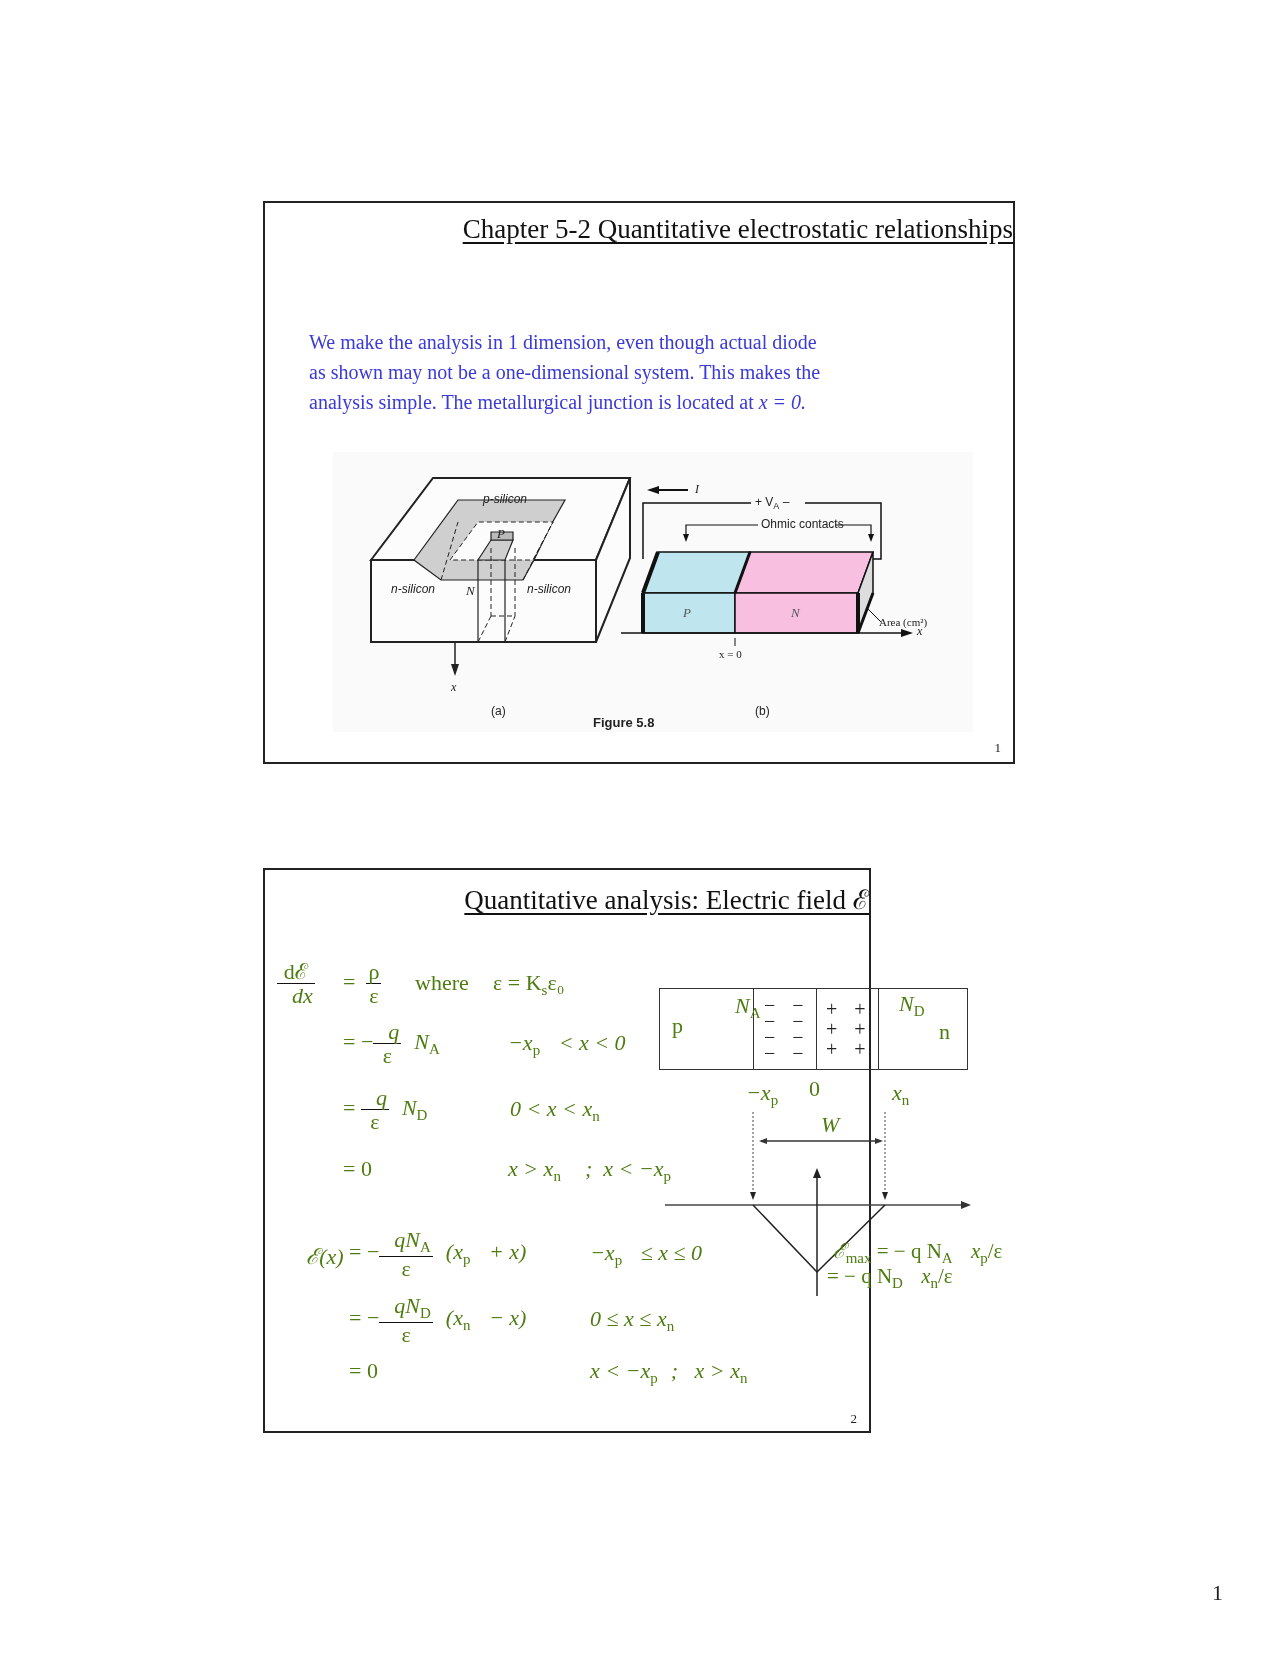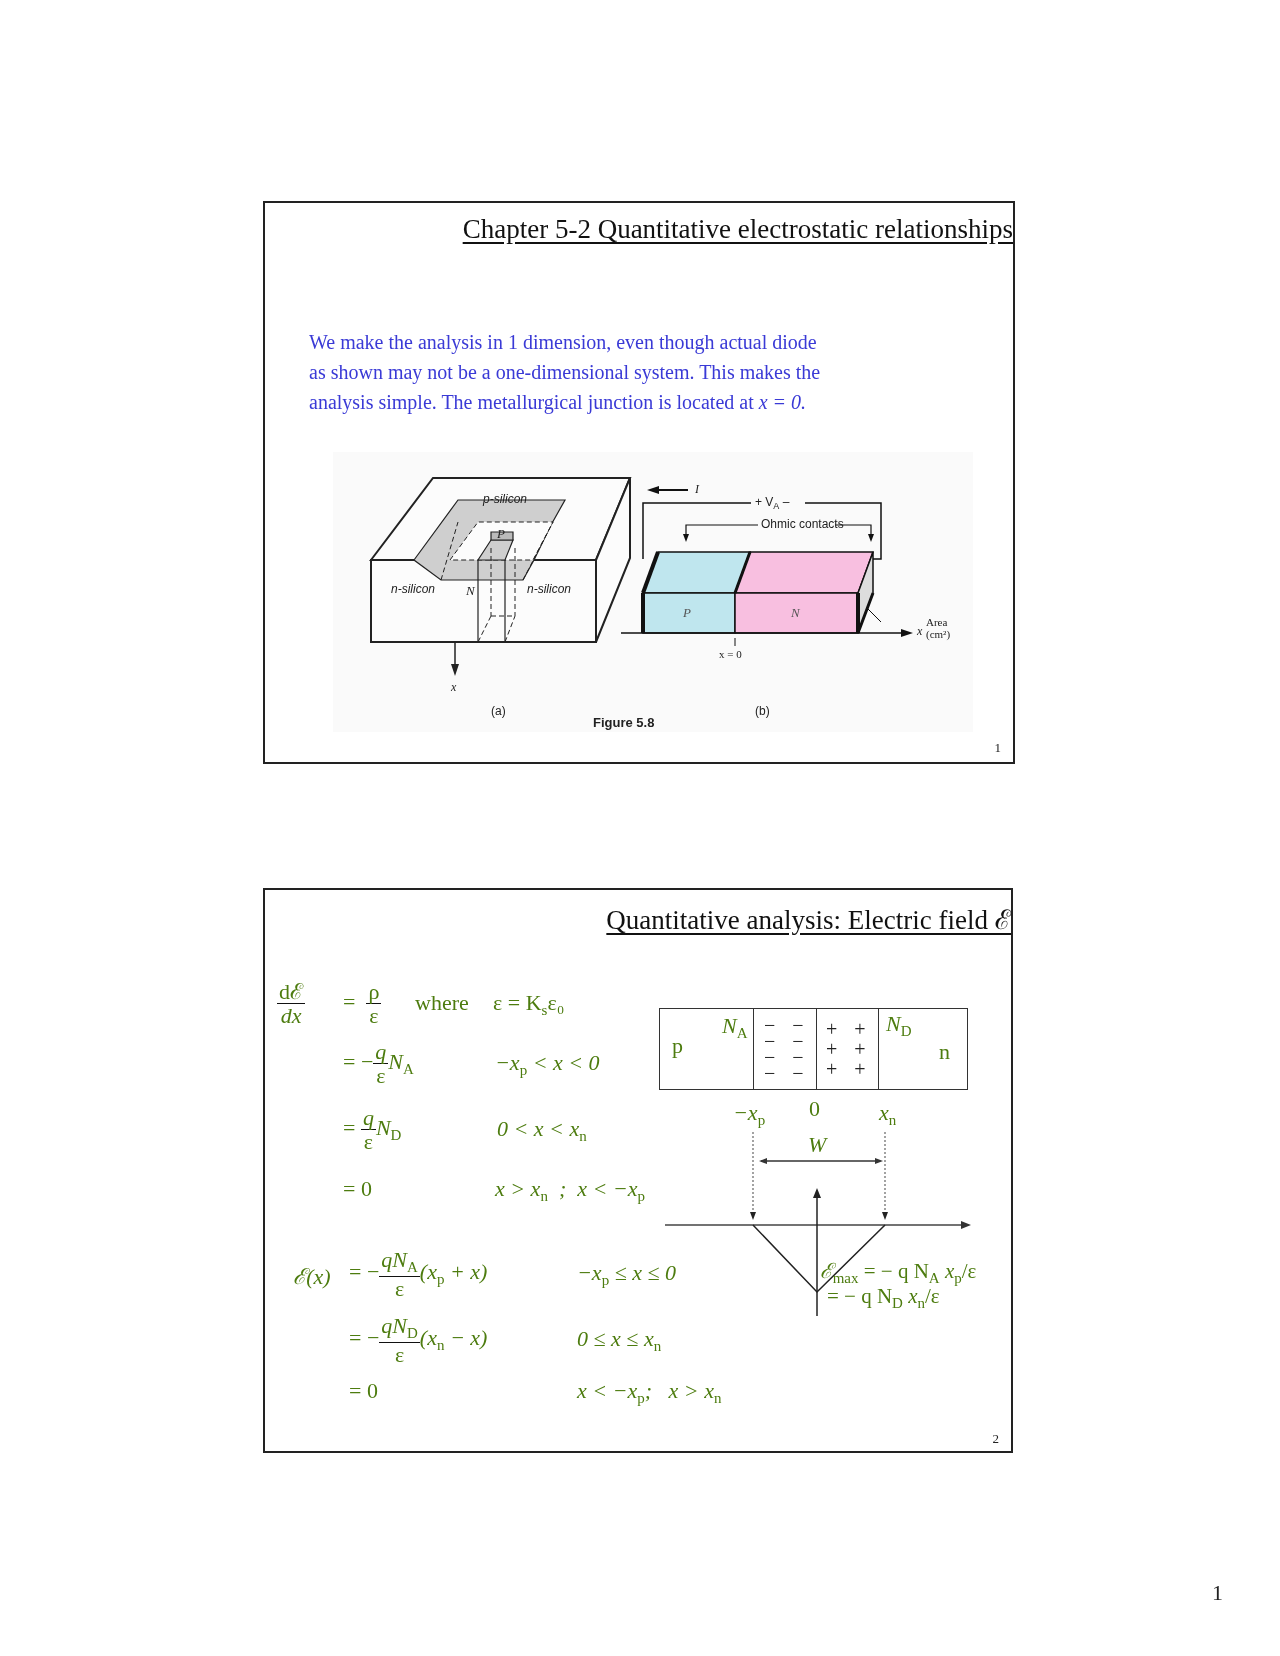--- a/index.html
+++ b/index.html
@@ -7,21 +7,21 @@
   body { position: relative; font-family: "Liberation Serif", "DejaVu Serif", serif; color: #111; }
   .slide { position: absolute; border: 2px solid #222; background: #fff; }
   .slide-title { position: absolute; left: 0; right: 0; text-align: right; font-size: 27px; text-decoration: underline; text-underline-offset: 4px; color: #111; }
   .slide-num { position: absolute; font-size: 13px; color: #222; }
   .intro { position: absolute; color: #3a3ad6; font-size: 20px; line-height: 30px; }
   .intro i { font-style: italic; }
   .fig { position: absolute; background: #fafafa; }
   .fig-label { position: absolute; font-family: "Liberation Sans", "DejaVu Sans", sans-serif; font-size: 12px; color: #222; }
   .fig-caption { position: absolute; font-family: "Liberation Sans", "DejaVu Sans", sans-serif; font-weight: bold; font-size: 13px; color: #222; }
   .math { position: absolute; font-size: 22px; white-space: nowrap; color: #4d7c0f; }
-  .math i { font-style: italic; }
+  .math i { font-style: italic; margin-left: 13px; }
   .frac { display: inline-block; vertical-align: middle; text-align: center; line-height: 1.05; }
   .frac .num { display: block; border-bottom: 1.5px solid #111; padding: 0 2px; }
   .frac .den { display: block; padding: 0 2px; }
   sub { font-size: 15px; vertical-align: -5px; }
   .junction { position: absolute; border: 1.5px solid #333; }
   .junction .div { position: absolute; top: 0; bottom: 0; border-left: 1.5px solid #333; }
   .charge { position: absolute; font-size: 20px; line-height: 16px; letter-spacing: 6px; color: #222; }
   .page-num { position: absolute; font-size: 22px; color: #222; }
 </style>
 </head>
@@ -110,32 +110,32 @@
     <span class="fig-label" style="left:133px; top:131px; font-style:italic; font-family:'Liberation Serif',serif; font-size:13px;">N</span>
     <span class="fig-label" style="left:194px; top:130px; font-style:italic;">n-silicon</span>
     <span class="fig-label" style="left:118px; top:228px; font-style:italic; font-family:'Liberation Serif',serif;">x</span>
     <span class="fig-label" style="left:158px; top:252px;">(a)</span>
 
     <span class="fig-label" style="left:362px; top:30px; font-style:italic; font-family:'Liberation Serif',serif;">I</span>
     <span class="fig-label" style="left:422px; top:43px;"><span>+ V</span><sub style="font-size:9px;vertical-align:-3px;">A</sub> <span>–</span></span>
     <span class="fig-label" style="left:428px; top:65px;">Ohmic contacts</span>
     <span class="fig-label" style="left:350px; top:153px; font-style:italic; font-family:'Liberation Serif',serif; font-size:13px; color:#555;">P</span>
     <span class="fig-label" style="left:458px; top:153px; font-style:italic; font-family:'Liberation Serif',serif; font-size:13px; color:#555;">N</span>
-    <span class="fig-label" style="left:546px; top:164px; font-family:'Liberation Serif',serif; font-size:11px;margin-left:47px;">Area (cm²)</span>
+    <span class="fig-label" style="left:546px; top:164px; font-family:'Liberation Serif',serif; font-size:11px;">Area (cm²)</span>
     <span class="fig-label" style="left:584px; top:172px; font-style:italic; font-family:'Liberation Serif',serif;">x</span>
     <span class="fig-label" style="left:386px; top:196px; font-family:'Liberation Serif',serif; font-size:11px;">x = 0</span>
     <span class="fig-label" style="left:422px; top:252px;">(b)</span>
 
     <span class="fig-caption" style="left:260px; top:263px;">Figure 5.8</span>
   </div>
 
   <div class="slide-num" style="right:12px; bottom:6px;">1</div>
 </div>
 
-<div class="slide" style="left:263px; top:888px; width:750px; height:565px;">
+<div class="slide" style="left:263px; top:868px; width:608px; height:565px;">
   <div class="slide-title" style="top:10px;">Quantitative analysis: Electric field ℰ</div>
 
   <div class="math" style="left:12px; top:90px;">
     <span class="frac"><span class="num">dℰ</span><span class="den"><i>dx</i></span></span>
   </div>
 
   <div class="math" style="left:78px; top:90px;">
     <span>=</span>&nbsp;
     <span class="frac"><span class="num">ρ</span><span class="den">ε</span></span>
   </div>

